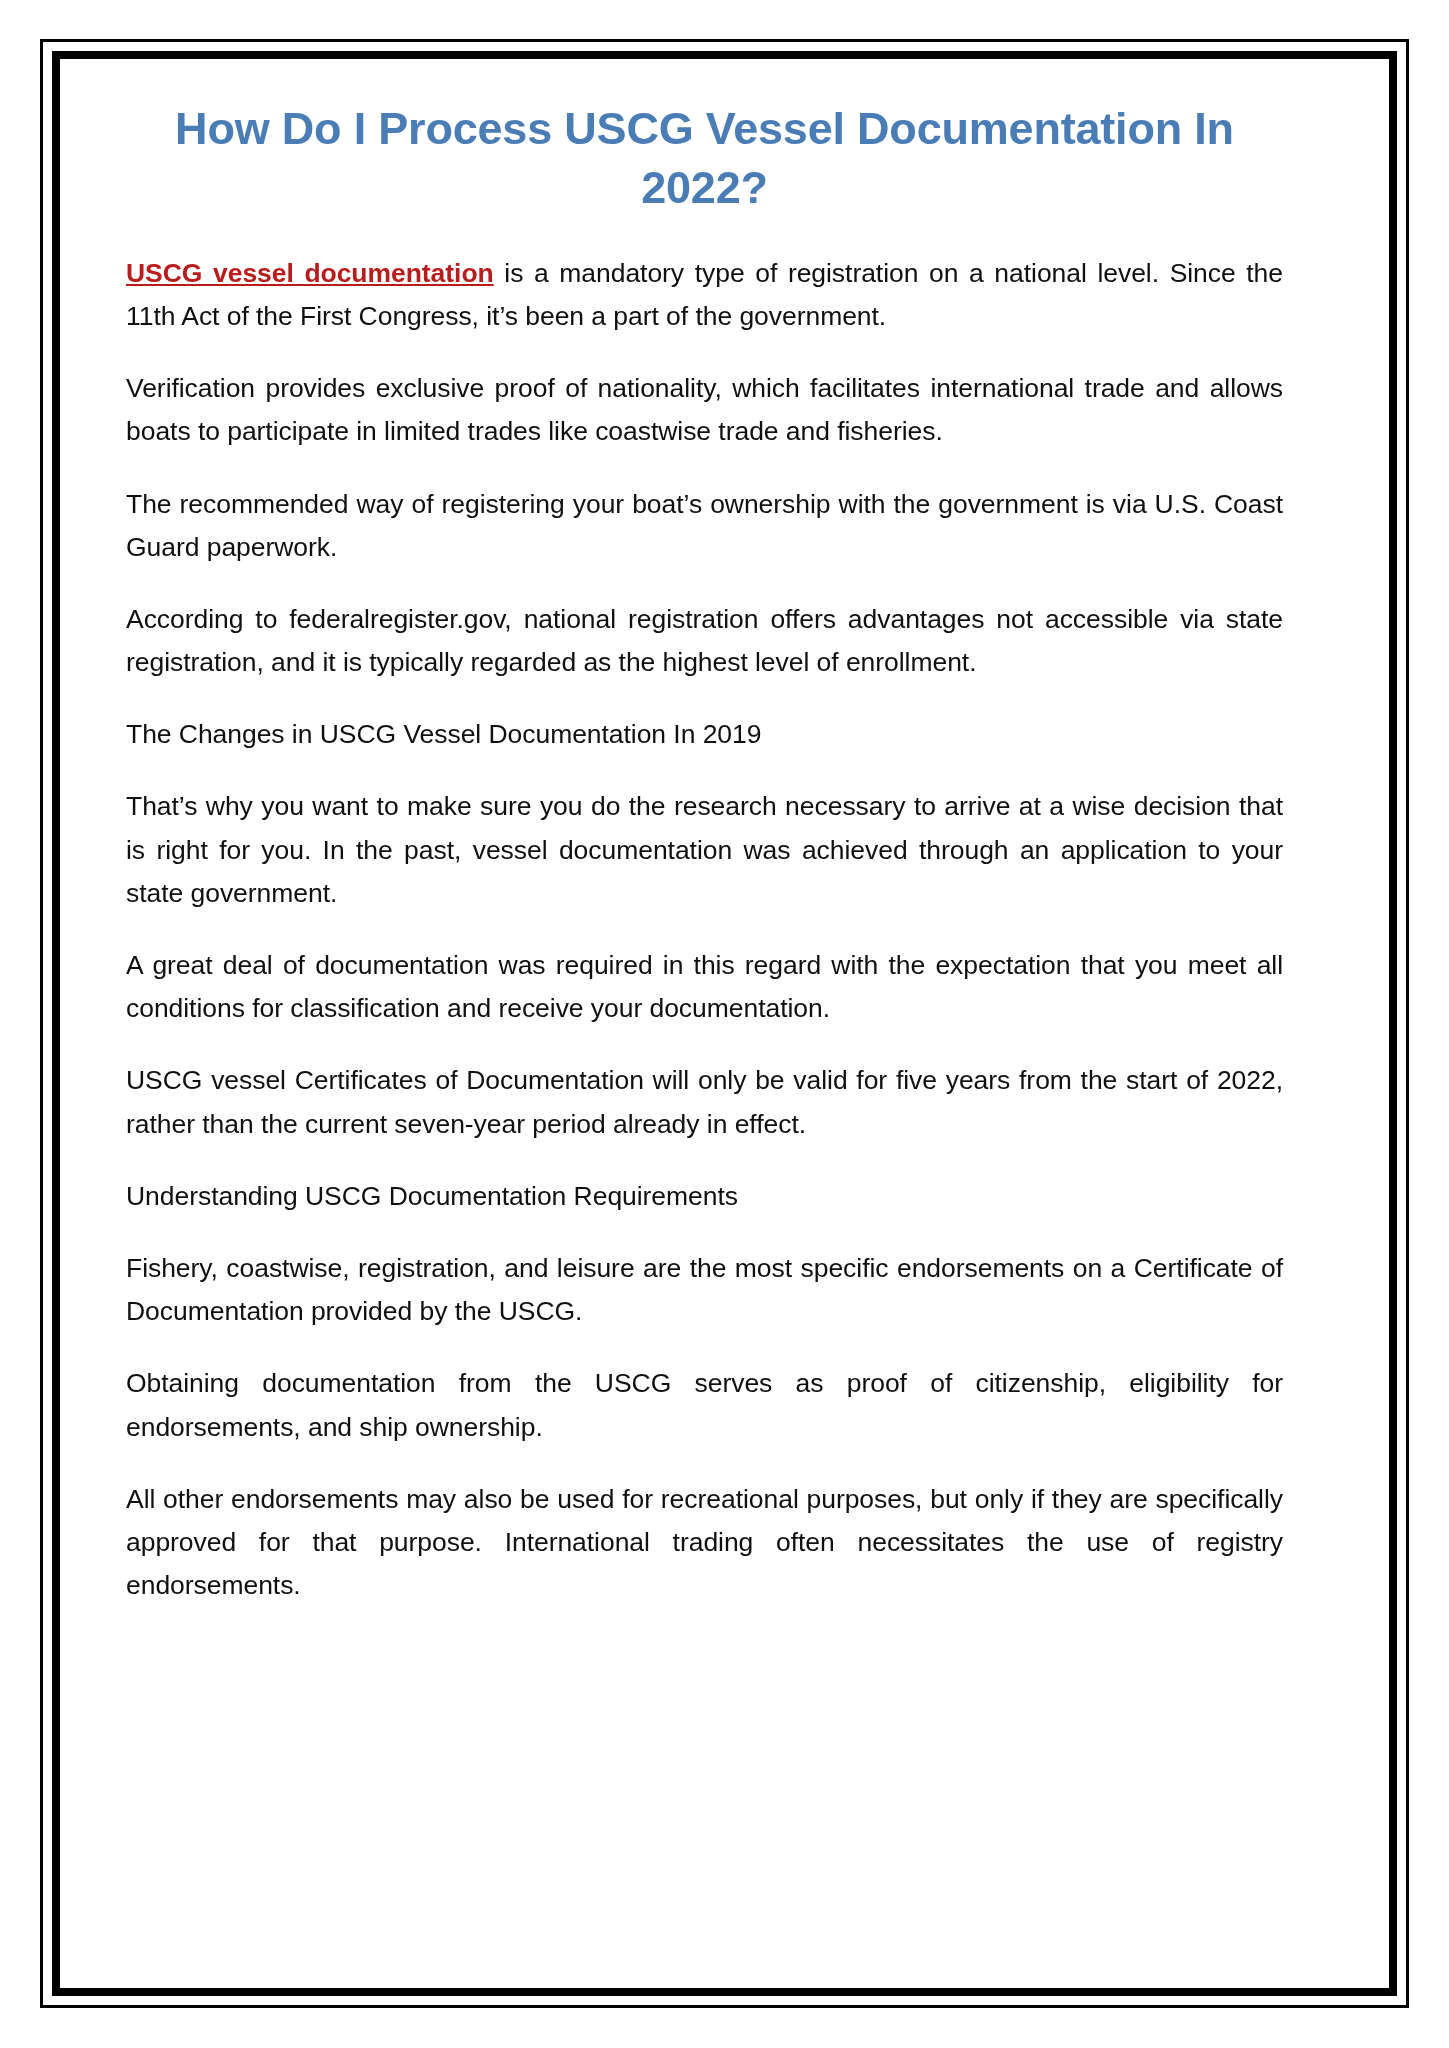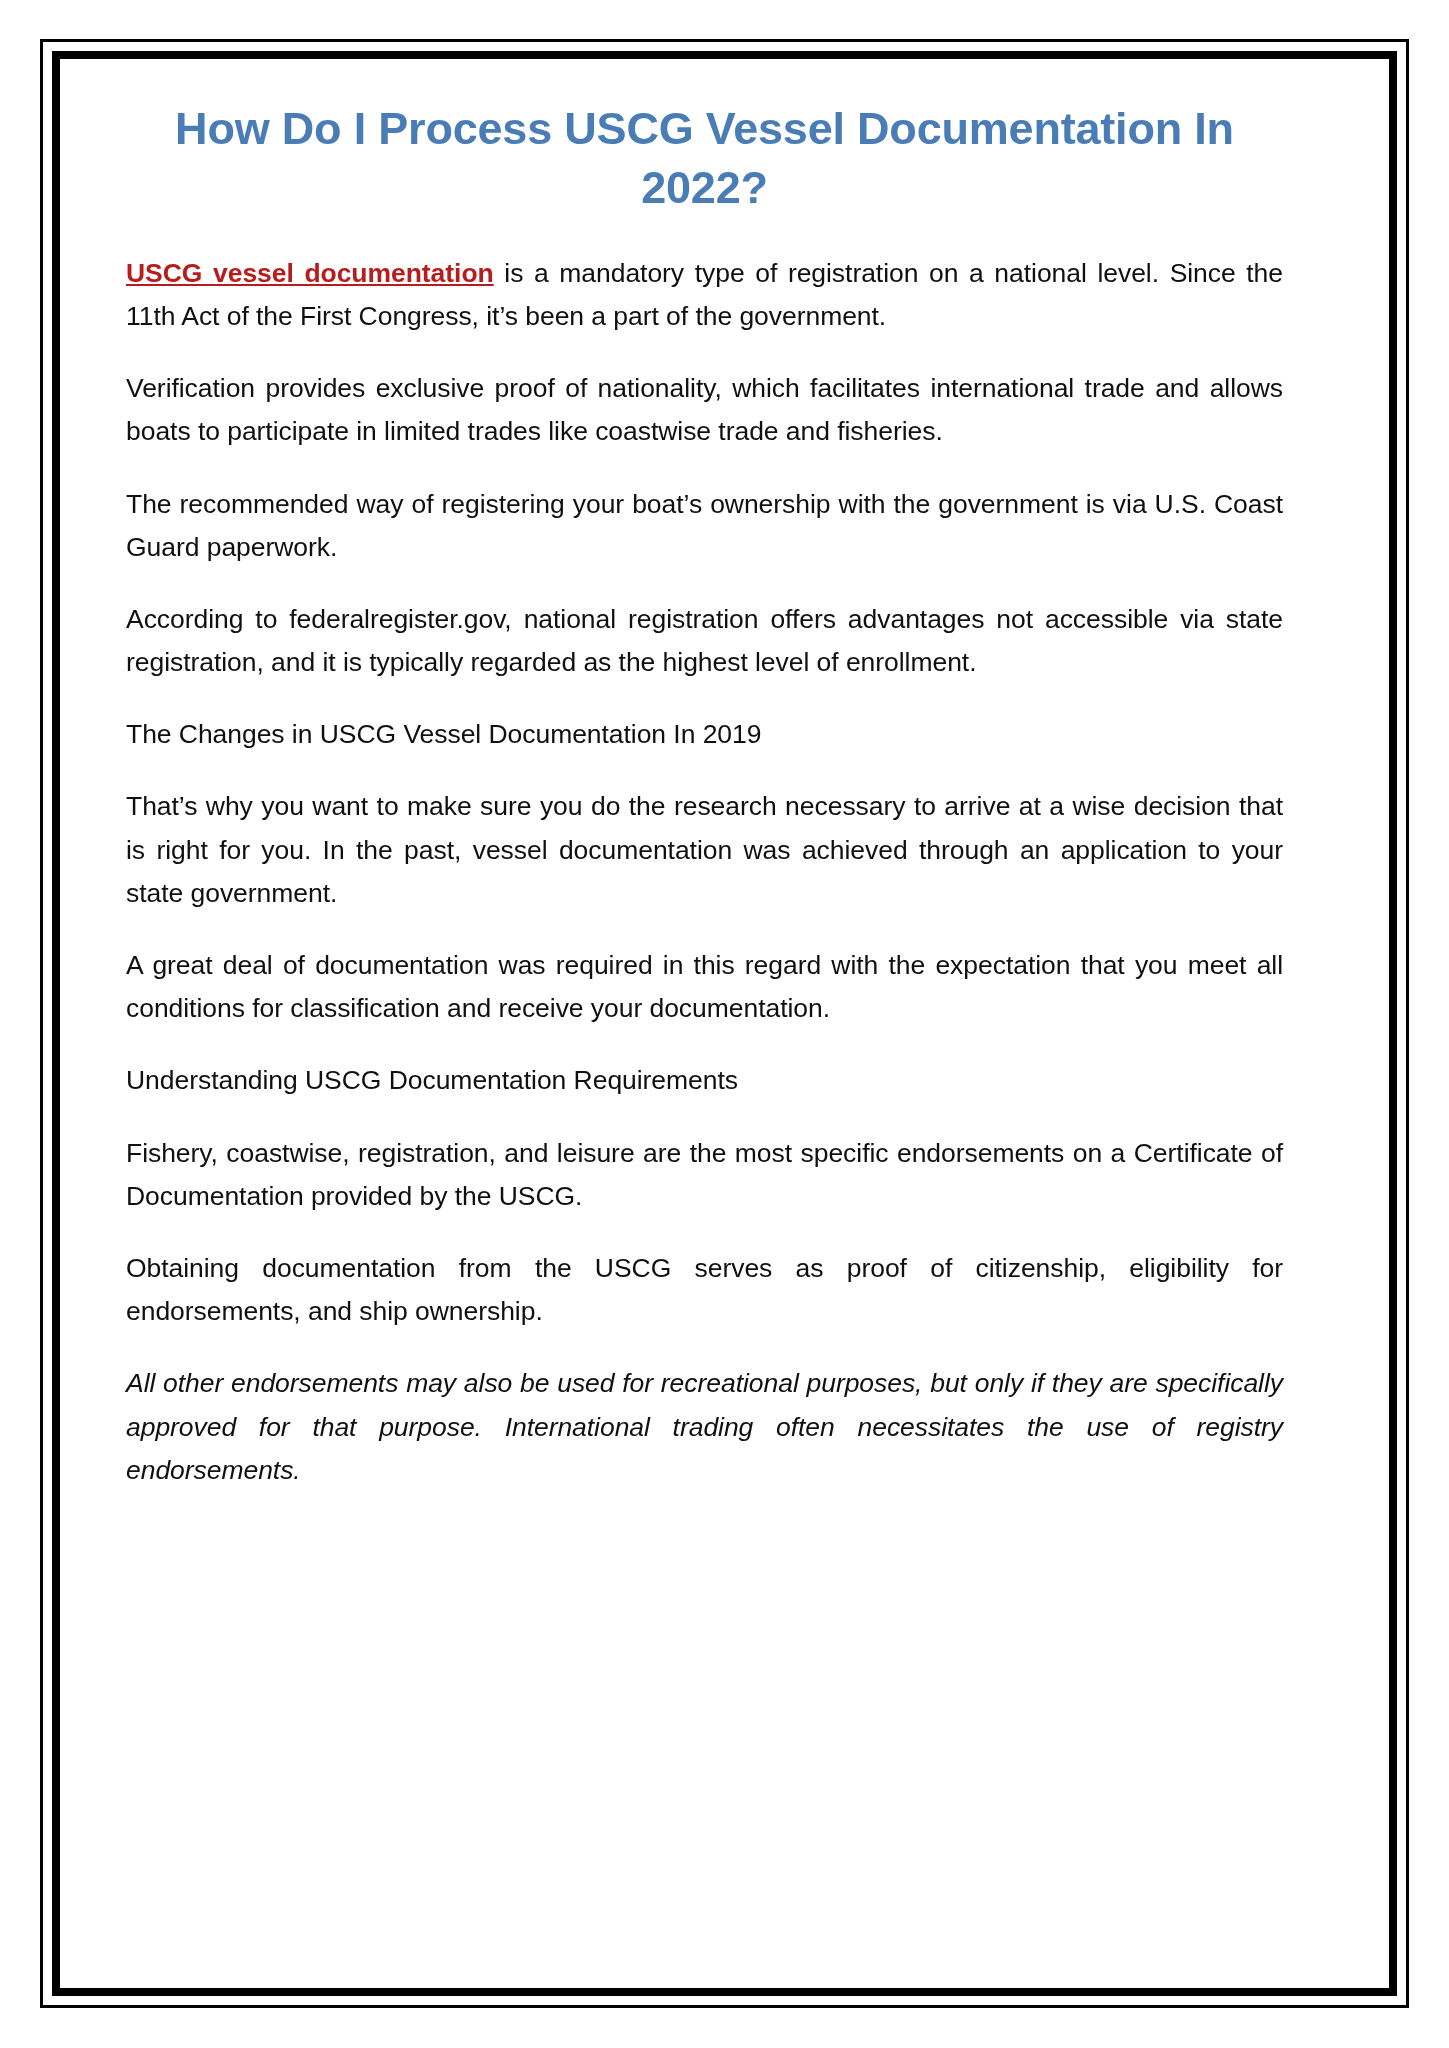--- a/index.html
+++ b/index.html
@@ -71,21 +71,20 @@
     font-size: 26.5px;
     line-height: 1.63;
     color: #101010;
     text-align: justify;
     text-justify: inter-word;
     font-weight: 400;
     letter-spacing: -0.05px;
   }
   p.body-text:last-child {
     margin-bottom: 1px;
-    font-style: italic;
   }
   p.subhead {
     text-align: left;
   }
 
   a.inline-link {
     color: #b91c1c;
     font-weight: bold;
     text-decoration: underline;
     text-underline-offset: 2px;
@@ -112,20 +111,21 @@
 
     <p class="body-text">According to federalregister.gov, national registration offers advantages not accessible via state registration, and it is typically regarded as the highest level of enrollment.</p>
 
     <p class="body-text subhead">The Changes in USCG Vessel Documentation In 2019</p>
 
 
     <p class="body-text">That’s why you want to make sure you do the research necessary to arrive at a wise decision that is right for you. In the past, vessel documentation was achieved through an application to your state government.</p>
 
     <p class="body-text">A great deal of documentation was required in this regard with the expectation that you meet all conditions for classification and receive your documentation.</p>
 
+    <p class="body-text">USCG vessel Certificates of Documentation will only be valid for five years from the start of 2022, rather than the current seven-year period already in effect.</p>
 
     <p class="body-text subhead">Understanding USCG Documentation Requirements</p>
 
     <p class="body-text">Fishery, coastwise, registration, and leisure are the most specific endorsements on a Certificate of Documentation provided by the USCG.</p>
 
     <p class="body-text">Obtaining documentation from the USCG serves as proof of citizenship, eligibility for endorsements, and ship ownership.</p>
 
     <p class="body-text">All other endorsements may also be used for recreational purposes, but only if they are specifically approved for that purpose. International trading often necessitates the use of registry endorsements.</p>
 
   </div>

